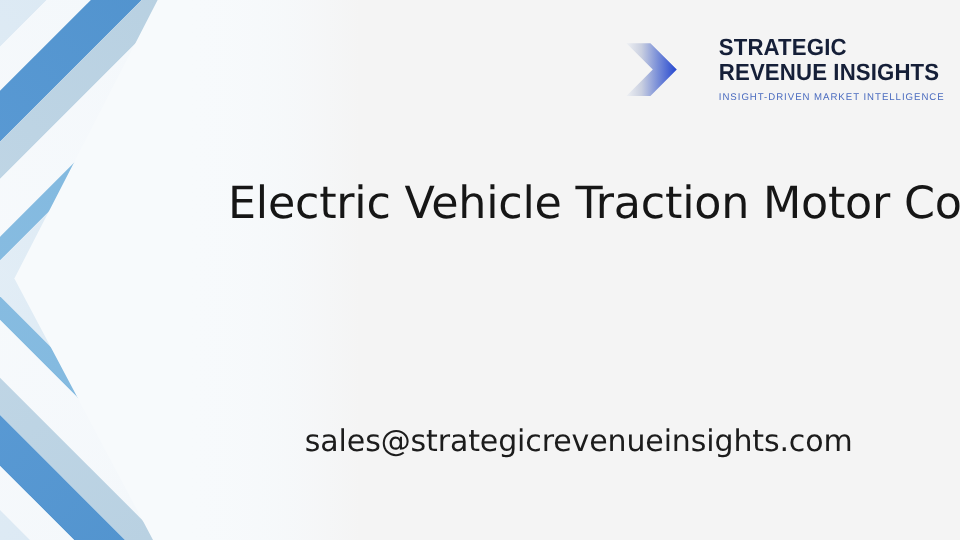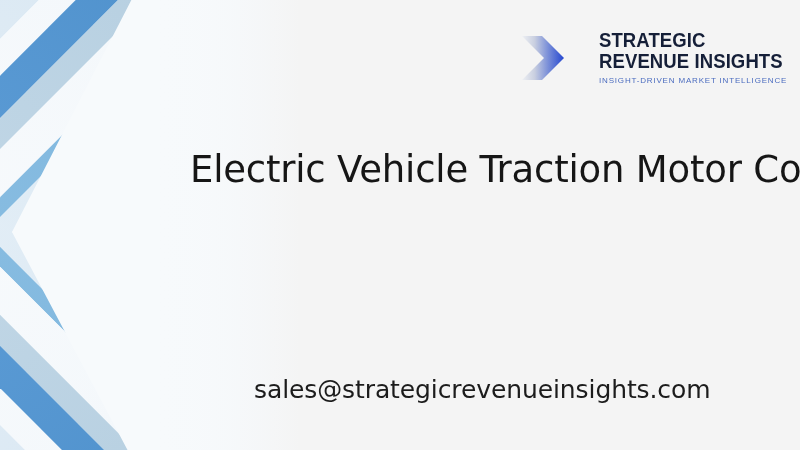--- a/index.html
+++ b/index.html
@@ -71,21 +71,21 @@
     font-weight:normal;
     color:#161616;
     letter-spacing:-0.2px;
     white-space:nowrap;
     line-height:1.15;
   }
 
   
   #email {
     position:absolute;
-    left:254px; top:375px;
+    left:254px; top:353px;
     font-family:"DejaVu Sans", sans-serif;
     font-size:25px;
     font-weight:normal;
     color:#1c1c1c;
     letter-spacing:-0.1px;
     white-space:nowrap;
   }
 </style>
 </head>
 <body>

